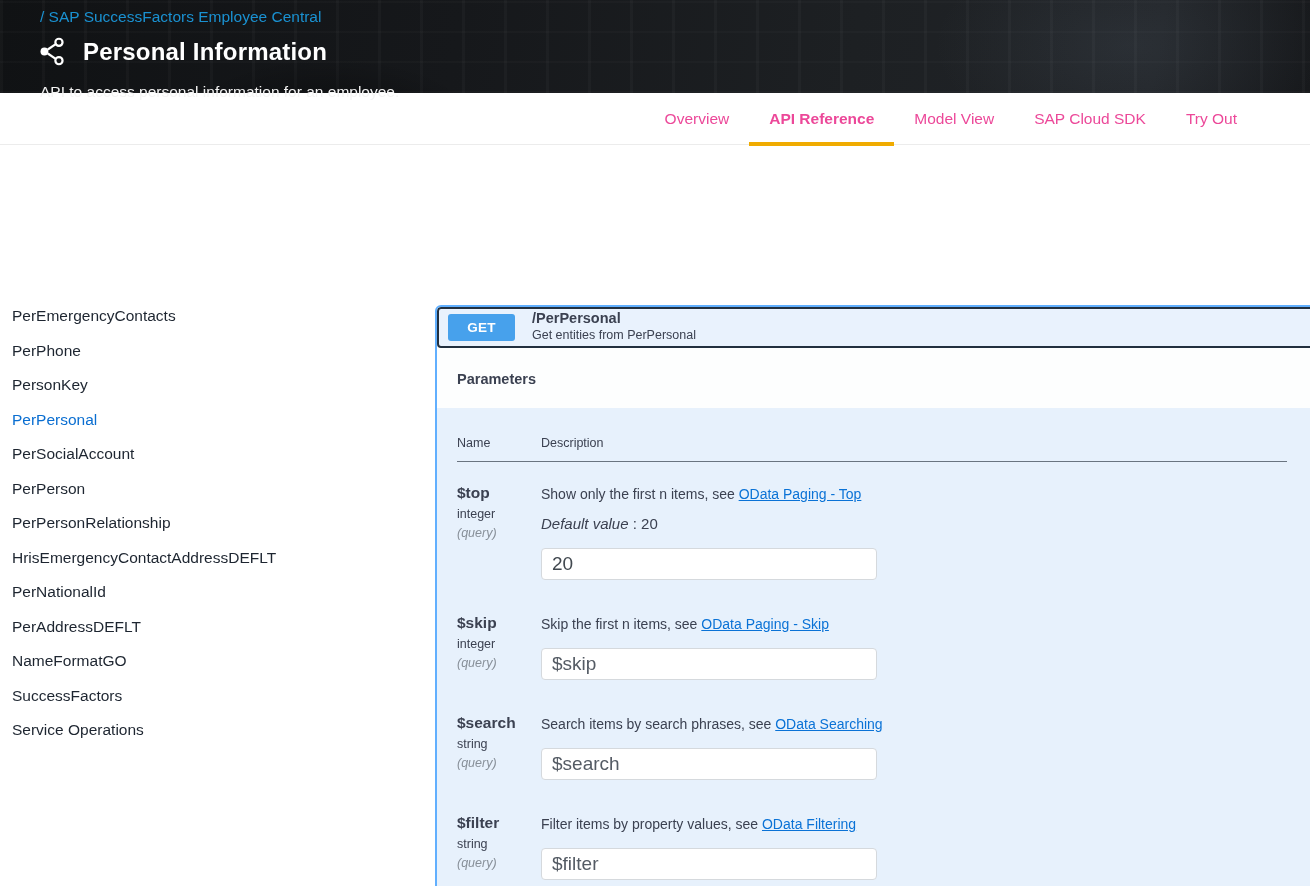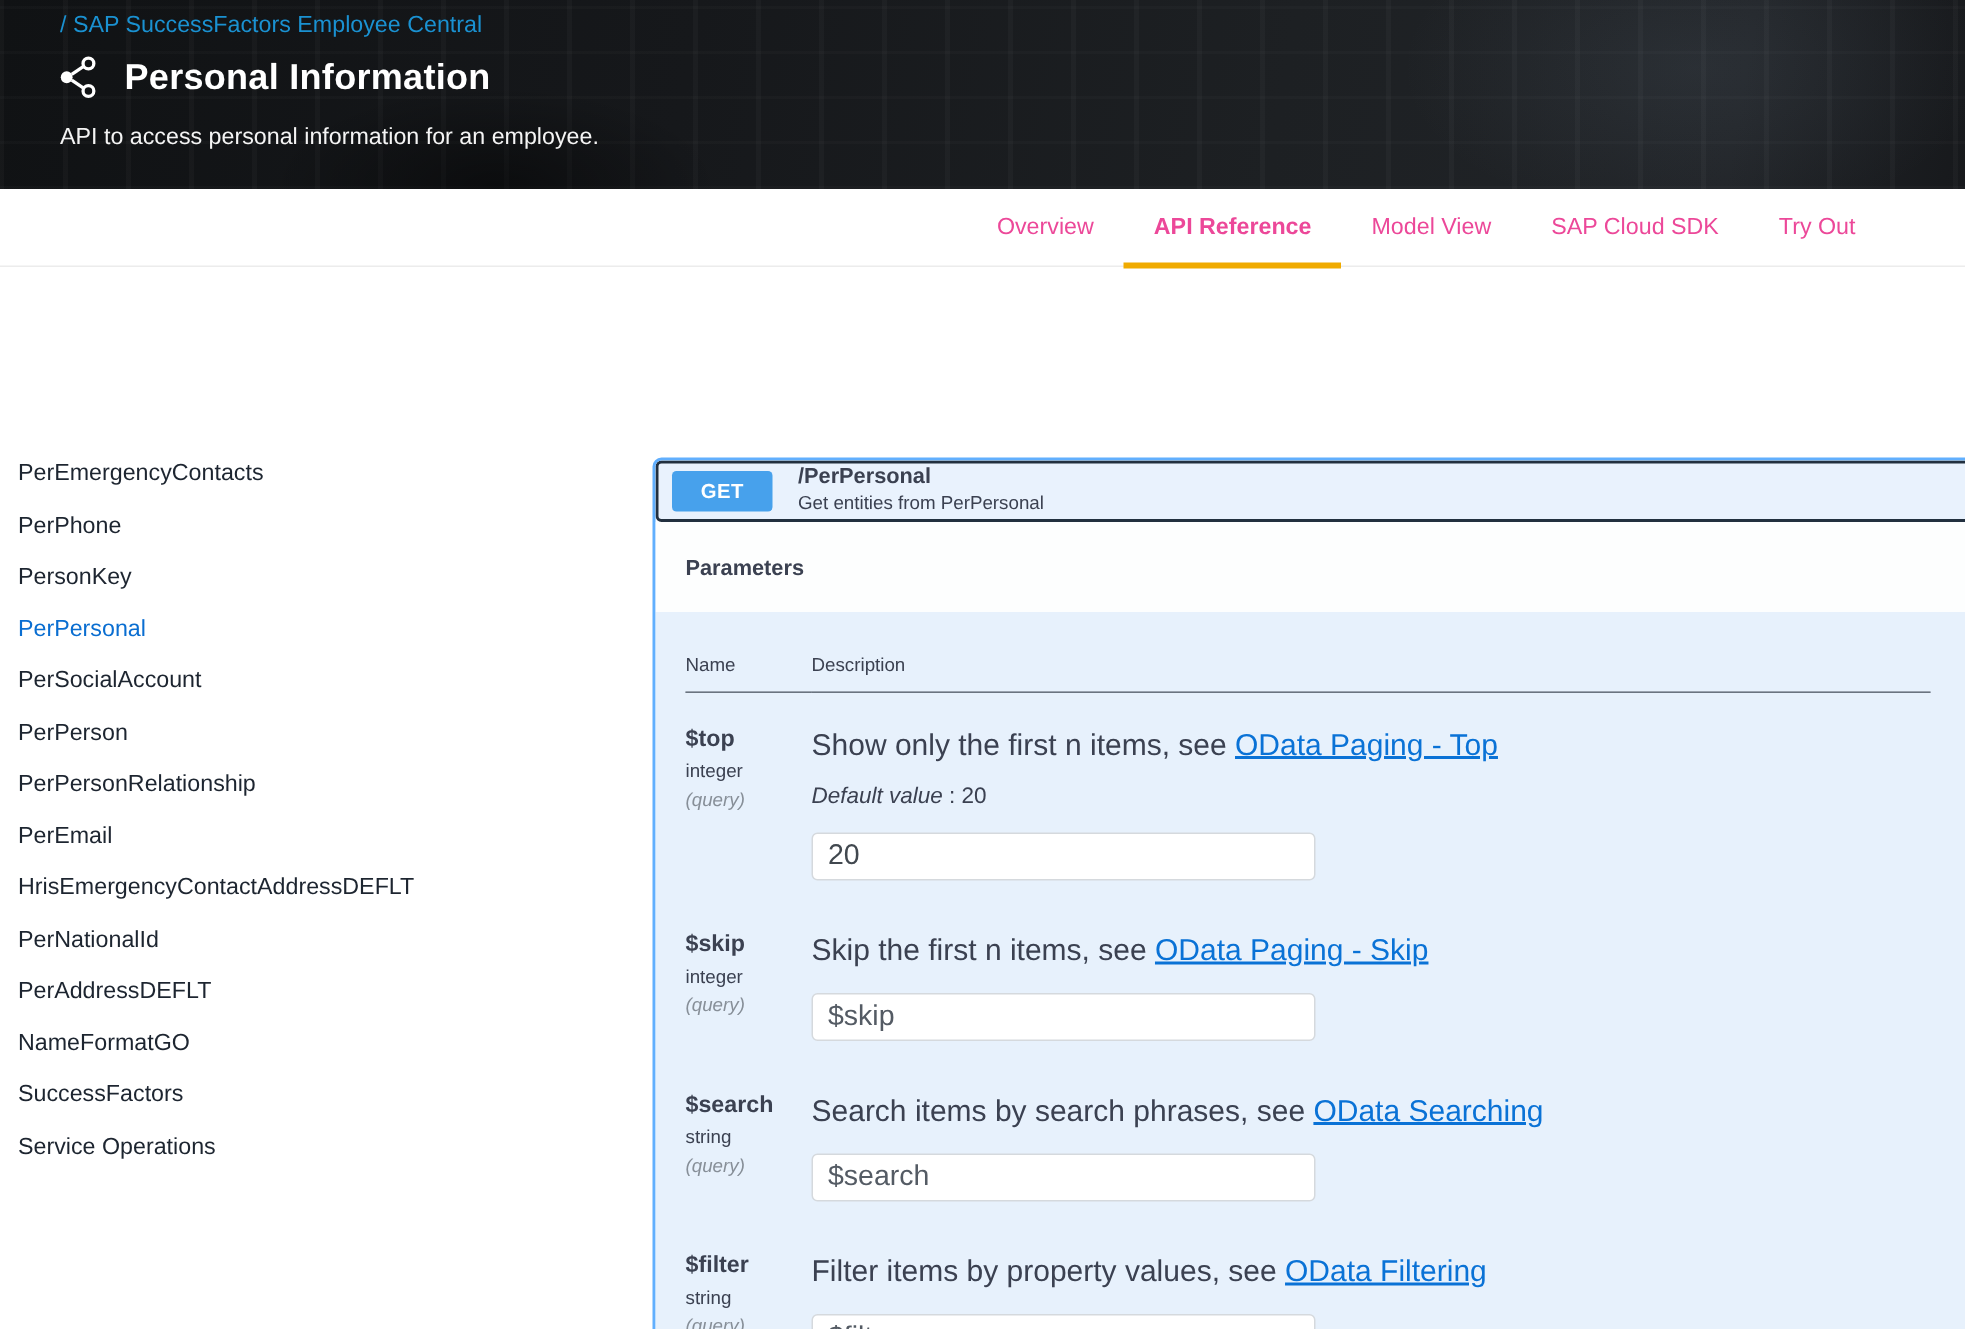--- a/index.html
+++ b/index.html
@@ -20,21 +20,21 @@
     font-family:"Liberation Sans", sans-serif;
     background:#fff;
     position:relative;
     overflow:hidden;
   }
 
   
   .hero{
     position:relative;
     width:100%;
-    height:126px;
+    height:93px;
     background-image:
       radial-gradient(280px 150px at 1130px 45px, rgba(130,150,170,0.10), transparent 70%),
       radial-gradient(200px 90px at 330px 125px, rgba(0,0,0,0.45), transparent 75%),
       repeating-linear-gradient(90deg, rgba(255,255,255,0.028) 0 3px, rgba(255,255,255,0) 3px 42px),
       repeating-linear-gradient(0deg, rgba(255,255,255,0.02) 0 2px, rgba(255,255,255,0) 2px 30px),
       linear-gradient(100deg,#101214 0%,#16181b 35%,#1d2023 65%,#212428 88%,#17191c 100%);
     background-color:#121416;
   }
   .breadcrumb{
     position:absolute;left:40px;top:8px;
@@ -124,21 +124,21 @@
   table.params th{
     text-align:left;font-size:12.5px;font-weight:500;color:var(--text-dark);
     padding:28px 0 11px 0;
     border-bottom:1px solid rgba(89,99,110,.65);
   }
   th.col-name{width:84px;}
   table.params td{vertical-align:top;padding:22px 0 12px 0;}
   .param-name{font-size:15.5px;font-weight:700;color:var(--text-dark);}
   .param-type{font-size:12.5px;color:var(--text-dark);margin-top:5px;}
   .param-loc{font-size:12.5px;font-style:italic;color:#878f98;margin-top:5px;}
-  .param-desc{font-size:20px;color:var(--text-dark);padding-top:2px;}
+  .param-desc{font-size:14px;color:var(--text-dark);padding-top:2px;}
   .param-desc a{color:var(--doc-link-blue);text-decoration:underline;cursor:pointer;}
   .default-line{margin-top:13px;font-size:15px;color:var(--text-dark);}
   .default-line em{font-style:italic;}
   input.param-input{
     display:block;margin-top:16px;
     width:336px;height:32px;
     border:1px solid #d5d9dd;border-radius:4px;
     background:#fff;padding:0 10px;
     font-size:19px;color:#41484f;
     font-family:"Liberation Sans", sans-serif;
@@ -175,21 +175,20 @@
   </nav>
 
 <aside class="sidebar" id="sidebar">
     <div class="side-item">PerEmergencyContacts</div>
     <div class="side-item">PerPhone</div>
     <div class="side-item">PersonKey</div>
     <div class="side-item active">PerPersonal</div>
     <div class="side-item">PerSocialAccount</div>
     <div class="side-item">PerPerson</div>
     <div class="side-item">PerPersonRelationship</div>
-    <div class="side-item">PerEmail</div>
     <div class="side-item">HrisEmergencyContactAddressDEFLT</div>
     <div class="side-item">PerNationalId</div>
     <div class="side-item">PerAddressDEFLT</div>
     <div class="side-item">NameFormatGO</div>
     <div class="side-item">SuccessFactors</div>
     <div class="side-item">Service Operations</div>
   </aside>
 
 <section class="opblock">
   <div class="op-summary">

